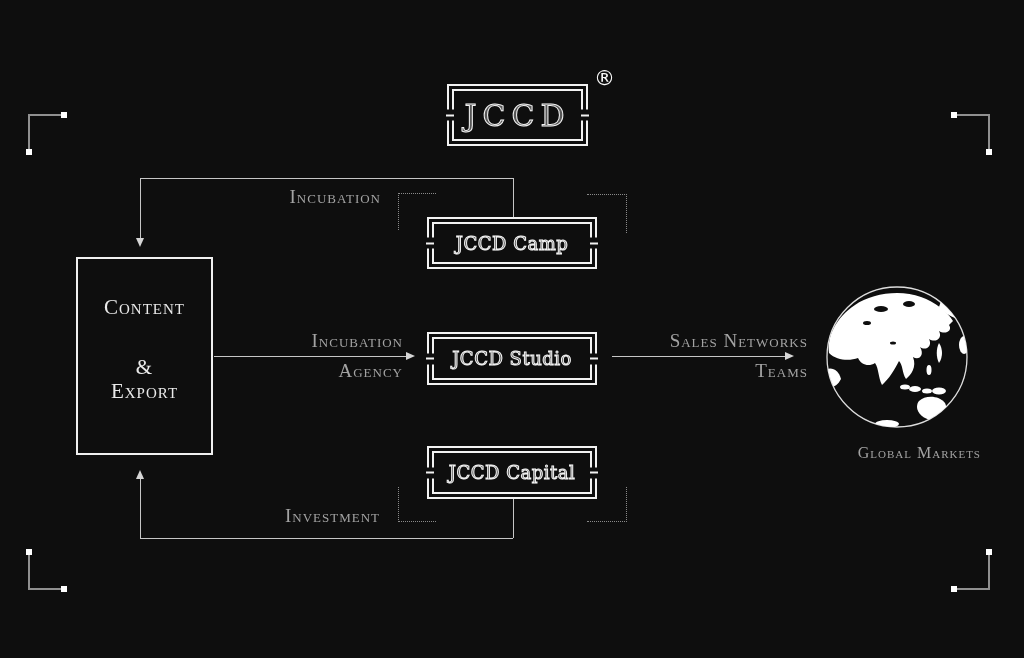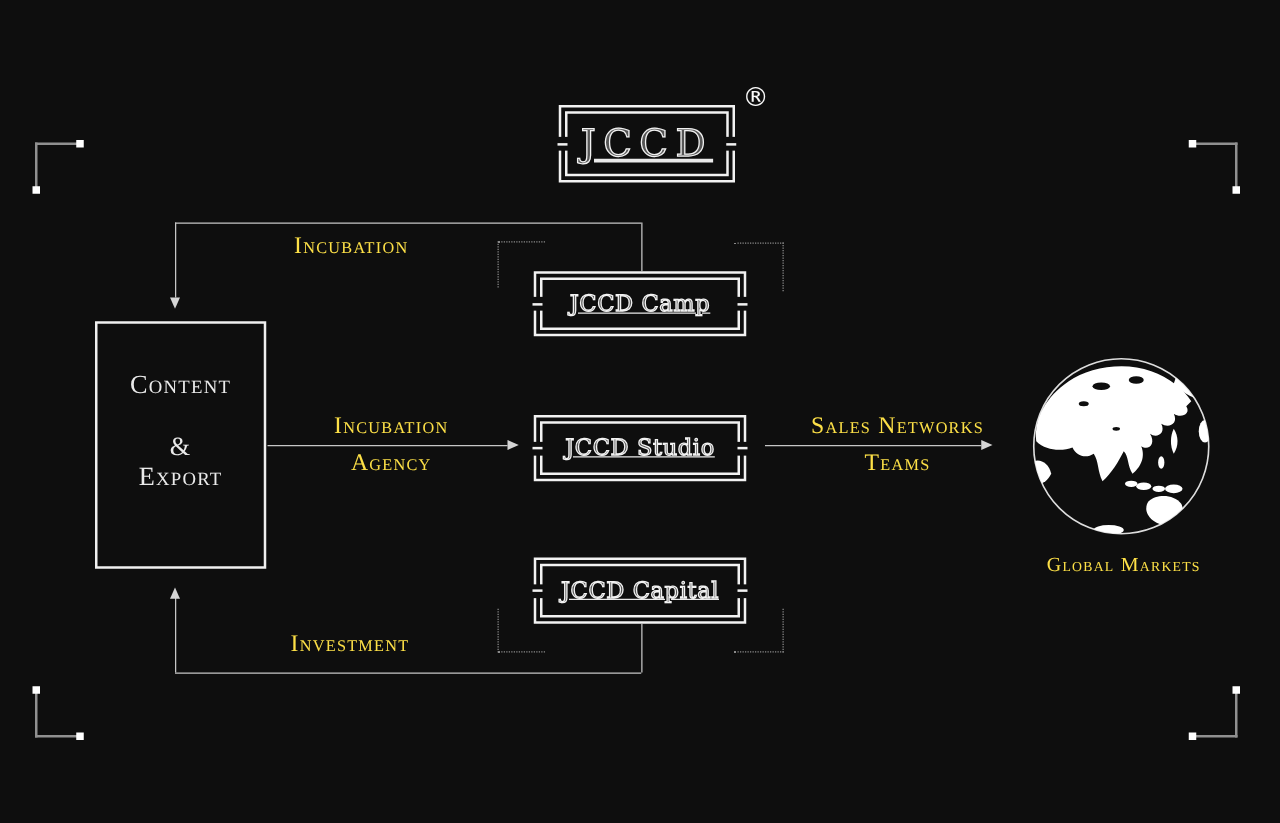--- a/index.html
+++ b/index.html
@@ -1,30 +1,30 @@
 <!DOCTYPE html>
 <html><head>
 <meta charset="utf-8">
 <style>
   html,body{margin:0;padding:0;background:#0e0e0e;}
   #stage{position:relative;width:1024px;height:658px;background:#0e0e0e;overflow:hidden;
          font-family:"Liberation Serif", serif;color:#eaeaea;}
 
   
-  .sc{font-variant:small-caps;font-size:19px;letter-spacing:1px;color:#fde047;
-      position:absolute;text-align:center;white-space:nowrap;}
+  .sc{font-variant:small-caps;font-size:19px;letter-spacing:1px;color:#a3a3a3;
+      position:absolute;text-align:right;white-space:nowrap;}
 
   
   .etched{font-family:"DejaVu Serif", serif;color:#f2f2f2;letter-spacing:1px;white-space:nowrap;}
   @supports (-webkit-text-stroke: 1px white){
     .etched{color:rgba(255,255,255,0.30);-webkit-text-stroke:1px #f2f2f2;}
   }
 
   
-  .frame{position:absolute;border:2px solid #f2f2f2;padding:3px;box-sizing:border-box;background:#0e0e0e;text-decoration:underline;}
+  .frame{position:absolute;border:2px solid #f2f2f2;padding:3px;box-sizing:border-box;background:#0e0e0e;}
   .frame-inner{width:100%;height:100%;border:2px solid #f2f2f2;box-sizing:border-box;
                display:flex;align-items:center;justify-content:center;}
   .notch{position:absolute;width:10px;height:11px;background:#0e0e0e;top:50%;transform:translateY(-50%);}
   .notch.l{left:-3px;}  .notch.r{right:-3px;}
   .notch:after{content:"";position:absolute;top:50%;transform:translateY(-50%);
                width:8px;height:2px;background:#f2f2f2;}
   .notch.l:after{left:0;} .notch.r:after{right:0;}
 
   
   .hline{position:absolute;height:1px;background:#c6c6c6;}
@@ -51,21 +51,21 @@
 
   
   #logo-frame{left:447px;top:84px;width:141px;height:62px;}
   #logo-text{font-size:30px;letter-spacing:6px;}
   #reg-mark{position:absolute;left:594px;top:66px;font-size:21px;color:#fafafa;
             font-family:"DejaVu Sans", sans-serif;}
 
   #source-box{position:absolute;left:76px;top:257px;width:137px;height:198px;
               border:2px solid #f0f0f0;box-sizing:border-box;text-align:center;}
   #source-box .ln{font-variant:small-caps;font-size:21px;letter-spacing:1px;line-height:24px;}
-  #source-line1{margin-top:36px;margin-bottom:26px;}
+  #source-line1{margin-top:36px;margin-bottom:36px;}
 
   .node{width:170px;}
   #node-camp{left:427px;top:217px;height:52px;}
   #node-studio{left:427px;top:332px;height:53px;}
   #node-capital{left:427px;top:446px;height:53px;}
   .node .etched{font-size:18px;letter-spacing:0.5px;}
 
   #globe-wrap{position:absolute;left:823px;top:283px;width:148px;height:148px;}
   #global-markets-label{left:817px;top:444px;width:164px;font-size:16px;}
 </style>

